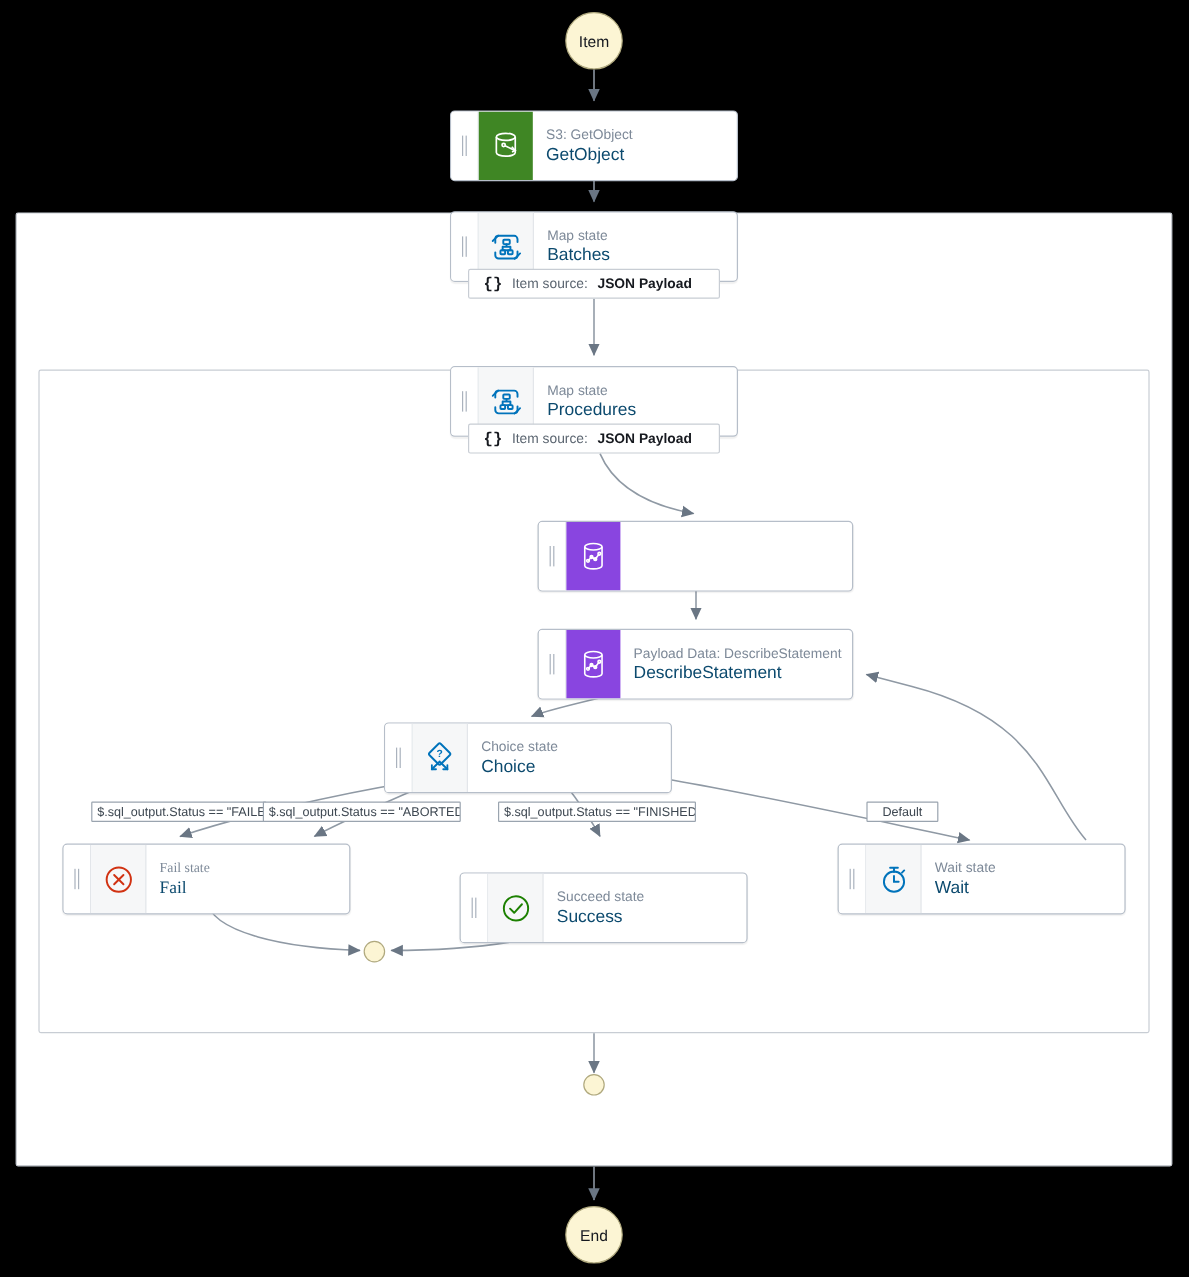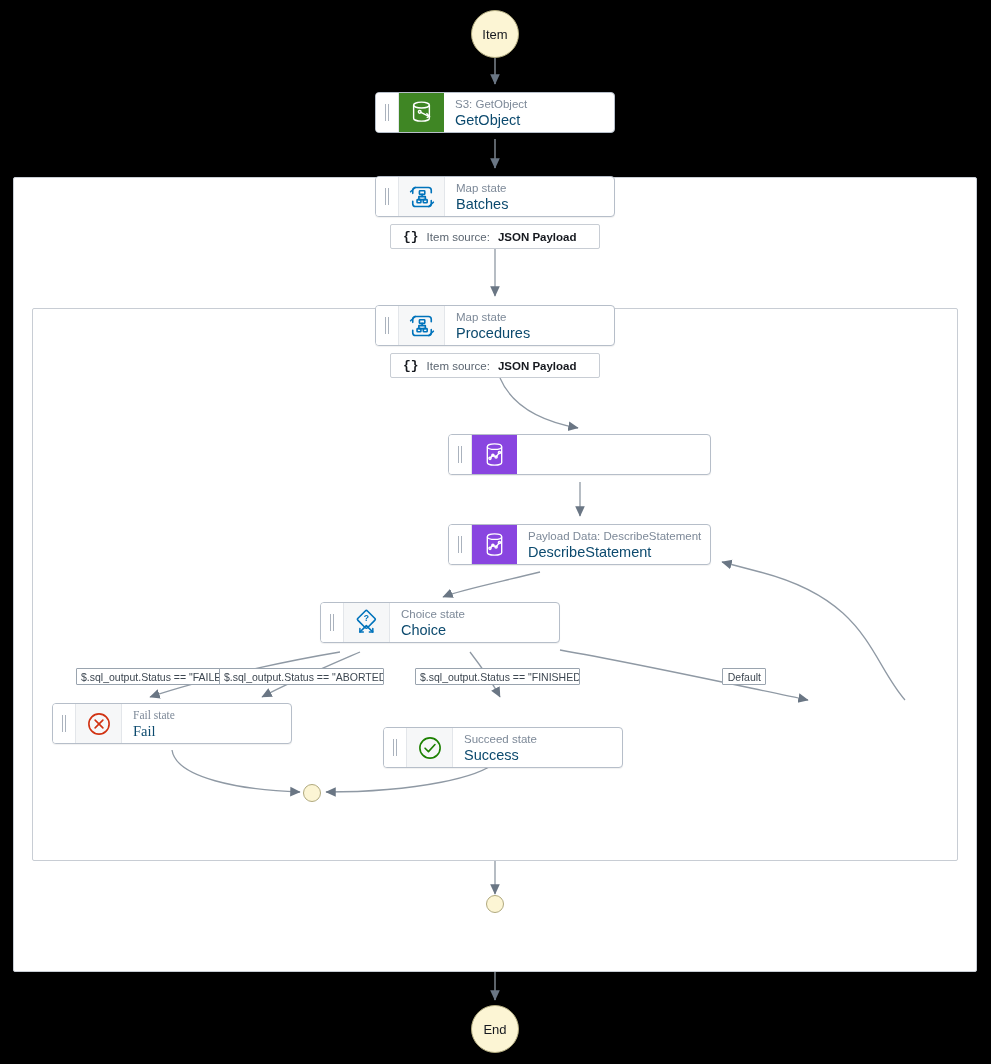--- a/index.html
+++ b/index.html
@@ -12,21 +12,21 @@
   
   #edges{position:absolute;left:0;top:0;width:991px;height:1064px;pointer-events:none;}
 
   
   .terminal{position:absolute;border-radius:50%;background:#fcf5d4;border:1px solid #b0a97e;
             display:flex;align-items:center;justify-content:center;
             font-size:13px;color:#16191f;box-sizing:border-box;}
   .dot{position:absolute;width:18px;height:18px;border-radius:50%;background:#fcf5d4;border:1px solid #b0a97e;box-sizing:border-box;}
 
   
-  .state{position:absolute;height:41px;background:#fff;border:1px solid #b6bec9;border-radius:4px;
+  .state{position:absolute;height:59px;background:#fff;border:1px solid #b6bec9;border-radius:4px;
          display:flex;align-items:stretch;box-sizing:border-box;overflow:hidden;
          box-shadow:0 1px 1px rgba(0,0,0,.06);}
   .grip{width:22px;background:#fff;border-right:1px solid #e3e6ea;display:flex;align-items:center;justify-content:center;flex:0 0 22px;}
   .grip i{display:block;width:1px;height:17px;background:#aab2bd;margin:0 1px;}
   .iconbox{width:45px;flex:0 0 45px;display:flex;align-items:center;justify-content:center;background:#f6f7f8;border-right:1px solid #e3e6ea;}
   .iconbox.green{background:#3f8624;border-right:none;}
   .iconbox.purple{background:#8945e0;border-right:none;}
   .labels{flex:1;display:flex;flex-direction:column;justify-content:center;padding-left:11px;min-width:0;}
   .sub{font-size:11.5px;color:#7d8998;line-height:14px;white-space:nowrap;overflow:hidden;}
   .ttl{font-size:14.5px;color:#0c4a6e;line-height:18px;white-space:nowrap;overflow:hidden;}
@@ -240,21 +240,21 @@
 
   <div class="elabel" style="left:76px;top:668px;width:146px;">
     <span>$.sql_output.Status == "FAILED"</span>
   </div>
   <div class="elabel" style="left:219px;top:668px;width:165px;">
     <span>$.sql_output.Status == "ABORTED"</span>
   </div>
   <div class="elabel" style="left:415px;top:668px;width:165px;">
     <span>$.sql_output.Status == "FINISHED"</span>
   </div>
-  <div class="elabel" style="left:722px;top:668px;width:44px;justify-content:flex-end;">
+  <div class="elabel" style="left:722px;top:668px;width:60px;justify-content:center;">
     <span>Default</span>
   </div>
 
   <div class="state" style="left:52px;top:703px;width:240px;font-family:Liberation Serif, serif;">
     <div class="grip">
         <i></i>
         <i></i>
       </div>
     <div class="iconbox">
       <svg width="28" height="28" viewBox="0 0 26 26" fill="none" stroke="#d13212" stroke-width="1.5" stroke-linecap="round">
@@ -278,14 +278,33 @@
         <circle cx="13" cy="13" r="9.4"></circle>
         <path d="M8.4 13.2 L11.6 16.4 L17.6 9.8"></path>
       </svg>
     </div>
     <div class="labels">
       <div class="sub">Succeed state</div>
       <div class="ttl">Success</div>
     </div>
   </div>
 
+  <div class="state" style="left:698px;top:703px;width:240px;">
+    <div class="grip">
+        <i></i>
+        <i></i>
+      </div>
+    <div class="iconbox">
+      <svg width="28" height="28" viewBox="0 0 26 26" fill="none" stroke="#0073bb" stroke-width="1.5" stroke-linecap="round">
+        <circle cx="13" cy="14.6" r="7.8"></circle>
+        <path d="M13 4.2 V7.2"></path>
+        <path d="M10 3.9 H16"></path>
+        <path d="M19.2 7.6 L20.9 5.9"></path>
+        <path d="M13 10.2 V14.6 H16.6"></path>
+      </svg>
+    </div>
+    <div class="labels">
+      <div class="sub">Wait state</div>
+      <div class="ttl">Wait</div>
+    </div>
+  </div>
 
 </div>
 
 </body></html>

